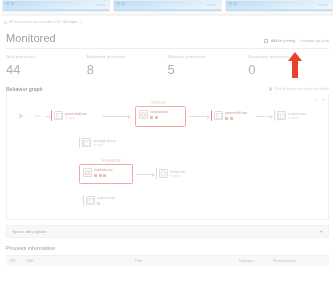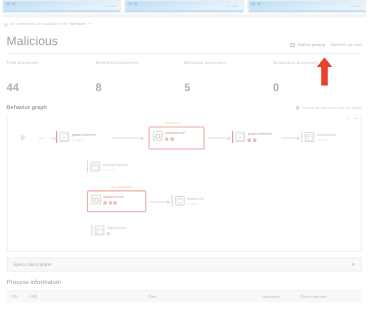--- a/index.html
+++ b/index.html
@@ -41,21 +41,21 @@
   .head-right { display:flex; align-items:center; gap:5px; padding-bottom:1px; }
   .chk { display:flex; align-items:center; gap:2.5px; }
   .chk .box { width:4.5px; height:4.5px; border:.7px solid #c3c7cc; border-radius:.5px; background:#fff; }
   .chk .lbl { font-size:3.6px; color:#a8acb2; }
   .caret { font-size:4px; color:#b9bdc2; line-height:1; }
 
   
   .stats { display:flex; margin:5px 6px 0 6px; }
   .stat { width:25%; }
   .stat .k { font-size:3.9px; color:#c2c6cb; letter-spacing:.15px; }
-  .stat .v { font-size:10px; color:#aeb2b7; margin-top:16px; font-weight:700; }
+  .stat .v { font-size:13px; color:#aeb2b7; margin-top:3px; font-weight:400; }
 
   
   .bg-head { display:flex; align-items:center; justify-content:space-between; margin:9px 6px 0 6px; }
   .bg-title { font-size:5px; color:#9b9fa5; font-weight:700; }
   .bg-hint { display:flex; align-items:center; gap:2px; font-size:3.3px; color:#cbced2; }
   .bg-hint .i { width:3.2px; height:3.2px; border-radius:50%; background:#d8dbdf; }
 
   .graph-wrap {
     margin:3px 6px 0 6px; border:1px solid #f0f1f3; border-top:none;
     height:125px; position:relative; background:#fff;
@@ -159,21 +159,21 @@
   <div class="shots-sep"></div>
 
   <div class="note">
     <span class="dot"></span>
     <span>All screenshots are available in the</span>
     <a href="#">full report</a>
     <span class="ext">↗</span>
   </div>
 
   <div class="sec-head">
-    <div class="sec-title">Malicious</div>
+    <div class="sec-title">Monitored</div>
     <div class="head-right">
       <div class="chk">
         <span class="box"></span>
         <span class="lbl">Add for printing</span>
       </div>
       <span class="caret">chevron-up-icon</span>
     </div>
   </div>
 
   <div class="stats">

